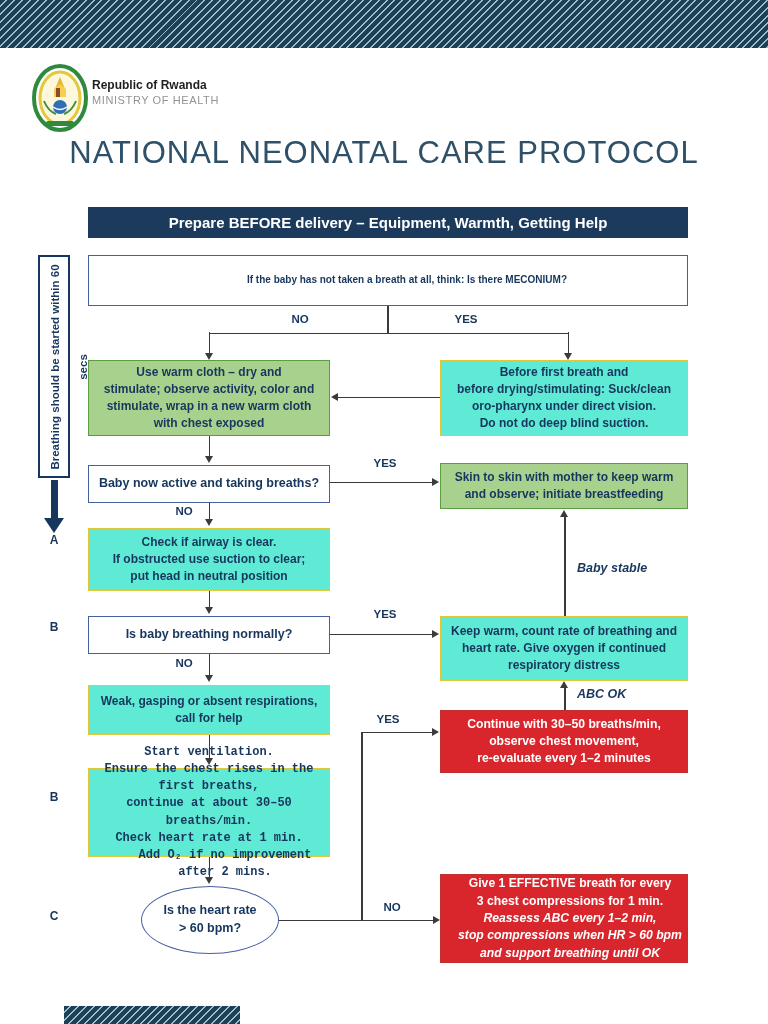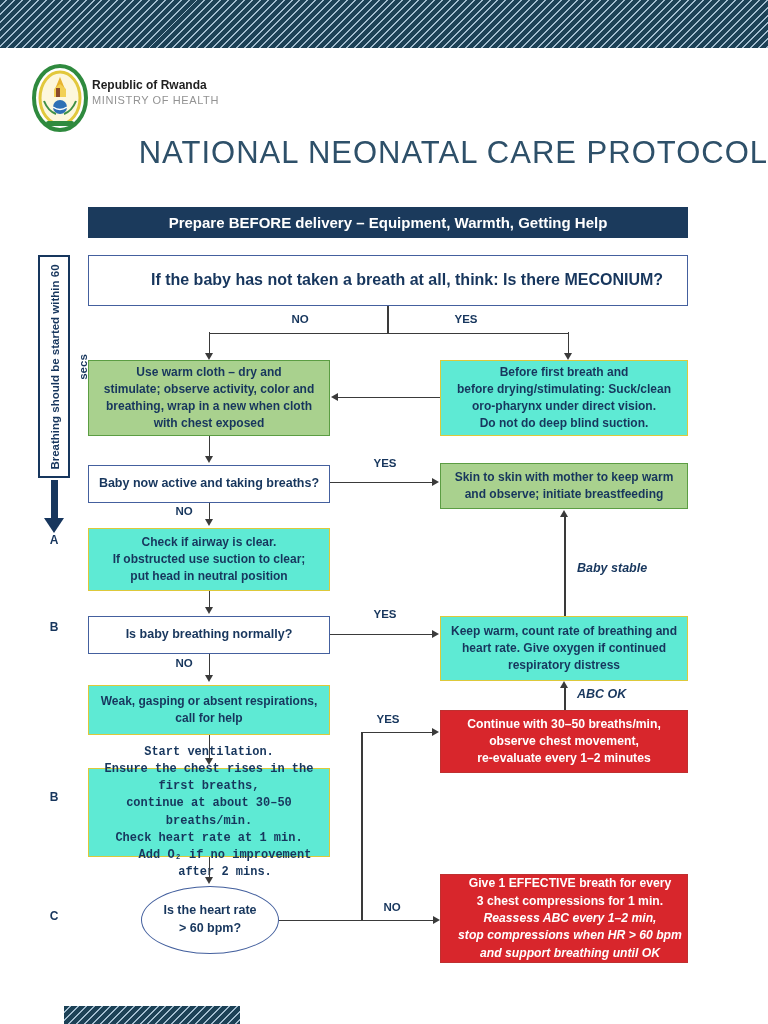--- a/index.html
+++ b/index.html
@@ -10,21 +10,21 @@
   .banner{position:absolute;background-color:#1c4156;
     background-image:repeating-linear-gradient(135deg,
       rgba(173,199,219,0) 0px, rgba(173,199,219,0) 4.2px,
       rgba(185,210,228,0.85) 4.2px, rgba(185,210,228,0.85) 5.6px);}
   #banner-top{left:0;top:0;width:768px;height:48px;}
   #footer-bar{left:64px;top:1006px;width:176px;height:18px;}
 
   
   #org-name{position:absolute;left:92px;top:78px;font-size:12px;font-weight:700;color:#1f1f1f;}
   #org-dept{position:absolute;left:92px;top:94px;font-size:11px;color:#939393;letter-spacing:.6px;}
-  #page-title{position:absolute;left:0;top:135px;width:768px;text-align:right;
+  #page-title{position:absolute;left:0;top:135px;width:768px;text-align:center;
     font-size:31px;font-weight:300;letter-spacing:1px;color:#2e5069;}
   #prepare-bar{position:absolute;left:88px;top:207px;width:600px;height:31px;background:#1b3a5c;
     color:#ffffff;font-size:15px;font-weight:700;display:flex;align-items:center;justify-content:center;}
 
   
   .box{position:absolute;box-sizing:border-box;display:flex;flex-direction:column;
     align-items:center;justify-content:center;text-align:center;
     color:#17365d;font-weight:700;white-space:pre-line;line-height:1.42;padding:2px 4px;}
   .q{background:#fff;border:1.6px solid #44609e;font-size:12.5px;}
   .green{background:#a9d18e;border:1.5px solid #5b9d43;font-size:12px;}
@@ -85,34 +85,34 @@
     <div class="rot">Breathing should be started within 60 secs</div>
   </div>
   <div id="sidebar-arrow-shaft"></div>
   <div id="sidebar-arrow-head"></div>
 
   <div class="step" style="left:46px;top:533px;">A</div>
   <div class="step" style="left:46px;top:620px;">B</div>
   <div class="step" style="left:46px;top:790px;">B</div>
   <div class="step" style="left:46px;top:909px;">C</div>
 
-  <div class="box q" style="left:88px;top:255px;width:600px;height:51px;font-size:16px;padding-left:42px;">If the baby has not taken a breath at all, think: Is there MECONIUM?</div>
+  <div class="box q" style="left:88px;top:255px;width:600px;height:51px;font-size:10px;padding-left:42px;">If the baby has not taken a breath at all, think: Is there MECONIUM?</div>
 
   <div class="line" style="left:387px;top:306px;width:1.5px;height:27px;"></div>
   <div class="line" style="left:208.5px;top:332.5px;width:360px;height:1.5px;"></div>
   <div class="line" style="left:208.5px;top:332px;width:1.5px;height:22px;"></div>
   <div class="ah ah-down" style="left:204.5px;top:353px;"></div>
   <div class="line" style="left:567.5px;top:332px;width:1.5px;height:22px;"></div>
   <div class="ah ah-down" style="left:563.5px;top:353px;"></div>
   <div class="lbl" style="left:278px;top:313px;width:44px;">NO</div>
   <div class="lbl" style="left:444px;top:313px;width:44px;">YES</div>
 
   <div class="box green" style="left:88px;top:360px;width:242px;height:76px;">Use warm cloth – dry and
 stimulate; observe activity, color and
-breathing, wrap in a new when cloth
+stimulate, wrap in a new warm cloth
 with chest exposed</div>
   <div class="box yellow" style="left:440px;top:360px;width:248px;height:76px;">Before first breath and
 before drying/stimulating: Suck/clean
 oro-pharynx under direct vision.
 Do not do deep blind suction.</div>
   <div class="line" style="left:338px;top:396.5px;width:102px;height:1.5px;"></div>
   <div class="ah ah-left" style="left:331px;top:392.5px;"></div>
 
   <div class="line" style="left:208.5px;top:436px;width:1.5px;height:21px;"></div>
   <div class="ah ah-down" style="left:204.5px;top:456px;"></div>

